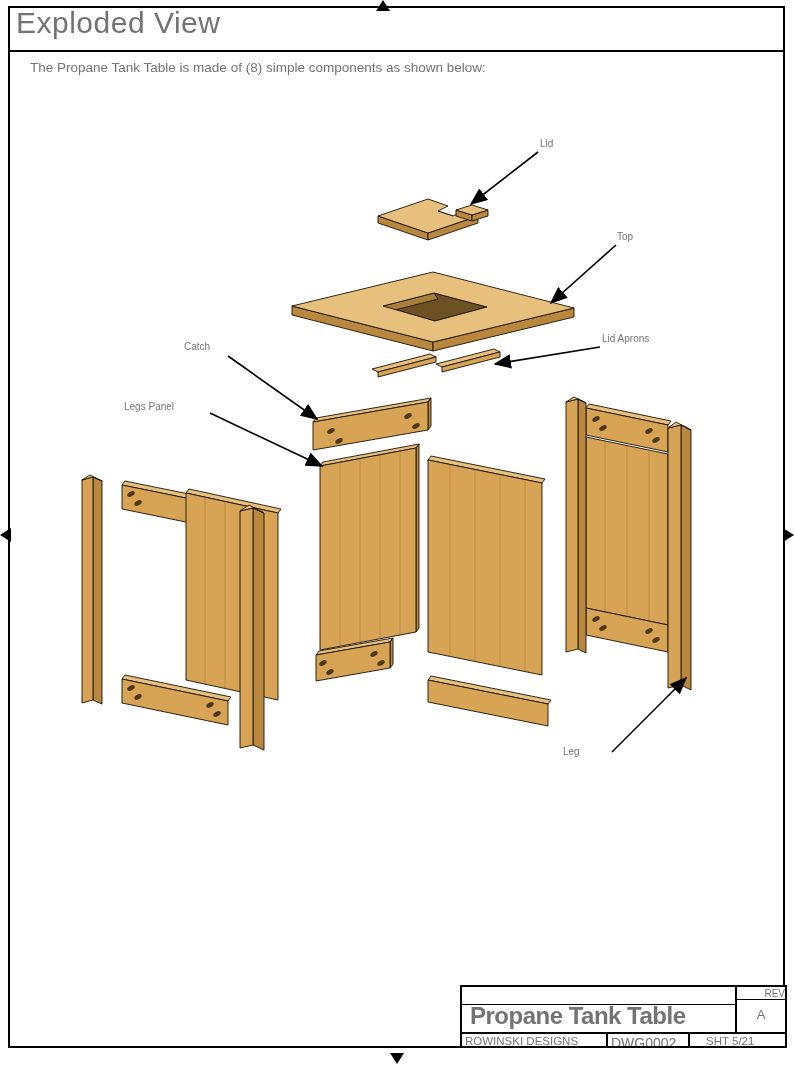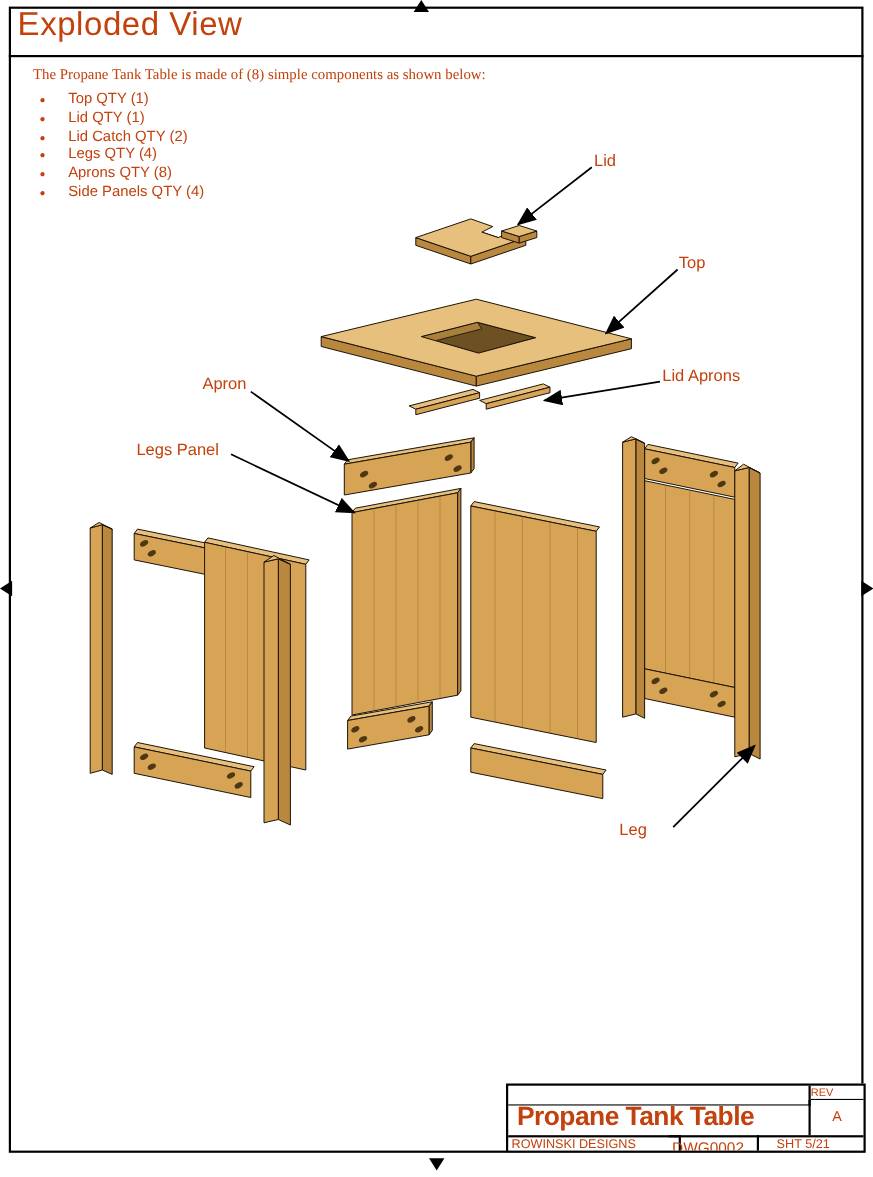--- a/index.html
+++ b/index.html
@@ -1,73 +1,65 @@
 <!DOCTYPE html>
 <html><head>
 <meta charset="utf-8">
 <style>
   html,body{margin:0;padding:0;background:#ffffff;}
   .sheet{position:relative;width:794px;height:1070px;background:#fff;overflow:hidden;
-         font-family:"Liberation Sans",sans-serif;color:#c2410c;}
+         font-family:"Liberation Sans",sans-serif;color:#737373;}
   .frame{position:absolute;left:8px;top:6px;width:777px;height:1042px;border:2px solid #000;box-sizing:border-box;}
   .title{position:absolute;left:16px;top:6px;margin:0;font-size:30px;font-weight:400;letter-spacing:.5px;}
   .title-rule{position:absolute;left:8px;top:50px;width:777px;border-top:2px solid #000;}
-  .intro{position:absolute;left:30px;top:60px;margin:0;font-size:13.5px;font-family:Liberation Serif, serif;}
+  .intro{position:absolute;left:30px;top:60px;margin:0;font-size:13.5px;}
   .bullets{position:absolute;left:36px;top:82px;margin:0;padding:0;list-style:none;font-size:13.5px;}
   .bullets li{position:relative;padding-left:26px;line-height:16.8px;}
   .bullets li::before{content:"\25CF";position:absolute;left:0;top:1px;font-size:9px;}
   .diagram{position:absolute;left:0;top:0;pointer-events:none;}
-  .plabel{position:absolute;font-size:15px;white-space:nowrap;}
+  .plabel{position:absolute;font-size:10px;white-space:nowrap;}
   
   .face{fill:#d7a355;stroke:#1a1206;stroke-width:.9;stroke-linejoin:round;}
   .topf{fill:#e8c07e;stroke:#1a1206;stroke-width:.9;stroke-linejoin:round;}
   .sidef{fill:#b9873e;stroke:#1a1206;stroke-width:.9;stroke-linejoin:round;}
   .darkf{fill:#6e5122;stroke:#1a1206;stroke-width:.9;stroke-linejoin:round;}
   .midf{fill:#a97f3c;stroke:#1a1206;stroke-width:.8;stroke-linejoin:round;}
   .grain{stroke:rgba(120,75,15,.30);stroke-width:.9;fill:none;}
   .dowel{fill:#4e3812;stroke:none;}
   .leader{stroke:#000;stroke-width:1.6;}
   
   .mark{position:absolute;width:0;height:0;}
   .mark-top{left:376px;top:0;border-left:7px solid transparent;border-right:7px solid transparent;border-bottom:11px solid #000;}
   .mark-bottom{left:390px;top:1053px;border-left:7px solid transparent;border-right:7px solid transparent;border-top:11px solid #000;}
   .mark-left{left:0;top:528px;border-top:7px solid transparent;border-bottom:7px solid transparent;border-right:11px solid #000;}
   .mark-right{left:783px;top:528px;border-top:7px solid transparent;border-bottom:7px solid transparent;border-left:11px solid #000;}
   
   .tb{position:absolute;left:460px;top:985px;width:327px;height:63px;border:2px solid #000;box-sizing:border-box;background:#fff;}
   .tb .c{position:absolute;box-sizing:border-box;overflow:hidden;}
   .c-project-label{left:0;top:0;width:275px;height:13px;border-right:2px solid #000;border-bottom:1px solid #000;font-size:10px;padding:17px 0 0 4px;}
-  .c-rev-label{left:275px;top:0;right:0;height:13px;border-bottom:1px solid #000;font-size:10px;text-align:left;padding-top:1px;}
+  .c-rev-label{left:275px;top:0;right:0;height:13px;border-bottom:1px solid #000;font-size:10px;text-align:right;padding-top:1px;}
   .c-project-name{left:0;top:13px;width:275px;height:32px;border-right:2px solid #000;font-size:24px;font-weight:bold;letter-spacing:-.5px;line-height:31px;padding-left:8px;}
   .c-rev-value{left:275px;top:13px;right:0;height:32px;font-size:13px;text-align:center;line-height:30px;}
-  .c-company{left:0;top:45px;width:157px;bottom:0;border-top:2px solid #000;border-right:2px solid #000;font-size:11.5px;padding:1px 1px 0 3px;}
+  .c-company{left:0;top:45px;width:146px;bottom:0;border-top:2px solid #000;border-right:2px solid #000;font-size:11.5px;padding:1px 1px 0 3px;}
   .c-dwg{left:146px;top:45px;width:82px;bottom:0;border-top:2px solid #000;border-right:2px solid #000;font-size:14px;padding:1px 0 0 3px;}
   .c-sheet{left:228px;top:45px;right:0;bottom:0;border-top:2px solid #000;font-size:11.5px;padding:1px 0 0 16px;}
 </style>
 </head>
 <body>
 
 <div class="sheet">
   <div class="frame"></div>
   <div class="mark mark-top"></div>
   <div class="mark mark-bottom"></div>
   <div class="mark mark-left"></div>
   <div class="mark mark-right"></div>
 
   <h1 class="title">Exploded View</h1>
   <div class="title-rule"></div>
   <p class="intro">The Propane Tank Table is made of (8) simple components as shown below:</p>
-  <ul class="bullets">
-    <li>Top QTY (1)</li>
-    <li>Lid QTY (1)</li>
-    <li>Lid Catch QTY (2)</li>
-    <li>Legs QTY (4)</li>
-    <li>Aprons QTY (8)</li>
-    <li>Side Panels QTY (4)</li>
-  </ul>
 
   <svg class="diagram" width="794" height="1070" viewBox="0 0 794 1070">
     <defs>
       <marker id="ah" markerWidth="11" markerHeight="9" refX="10" refY="4.5" orient="auto">
         <path d="M0,0 L11,4.5 L0,9 Z" fill="#000"></path>
       </marker>
     </defs>
 
     <g>
       <polygon class="sidef" points="93,477 102,481 102,704 93,700"></polygon>
@@ -213,21 +205,21 @@
       <line class="leader" x1="600" y1="347" x2="495" y2="364" marker-end="url(#ah)"></line>
       <line class="leader" x1="228" y1="356" x2="317" y2="419" marker-end="url(#ah)"></line>
       <line class="leader" x1="210" y1="413" x2="322" y2="466" marker-end="url(#ah)"></line>
       <line class="leader" x1="612" y1="752" x2="686" y2="678" marker-end="url(#ah)"></line>
     </g>
   </svg>
 
   <div class="plabel" style="left:540px;top:138px">Lid</div>
   <div class="plabel" style="left:617px;top:231px">Top</div>
   <div class="plabel" style="left:602px;top:333px">Lid Aprons</div>
-  <div class="plabel" style="left:184px;top:341px">Apron</div>
+  <div class="plabel" style="left:184px;top:341px">Catch</div>
   <div class="plabel" style="left:124px;top:401px">Legs Panel</div>
   <div class="plabel" style="left:563px;top:746px">Leg</div>
 
   <div class="tb">
     <div class="c c-project-label">PROJECT</div>
     <div class="c c-rev-label">REV</div>
     <div class="c c-project-name">Propane Tank Table</div>
     <div class="c c-rev-value">A</div>
     <div class="c c-company">ROWINSKI DESIGNS</div>
     <div class="c c-dwg">DWG0002</div>

